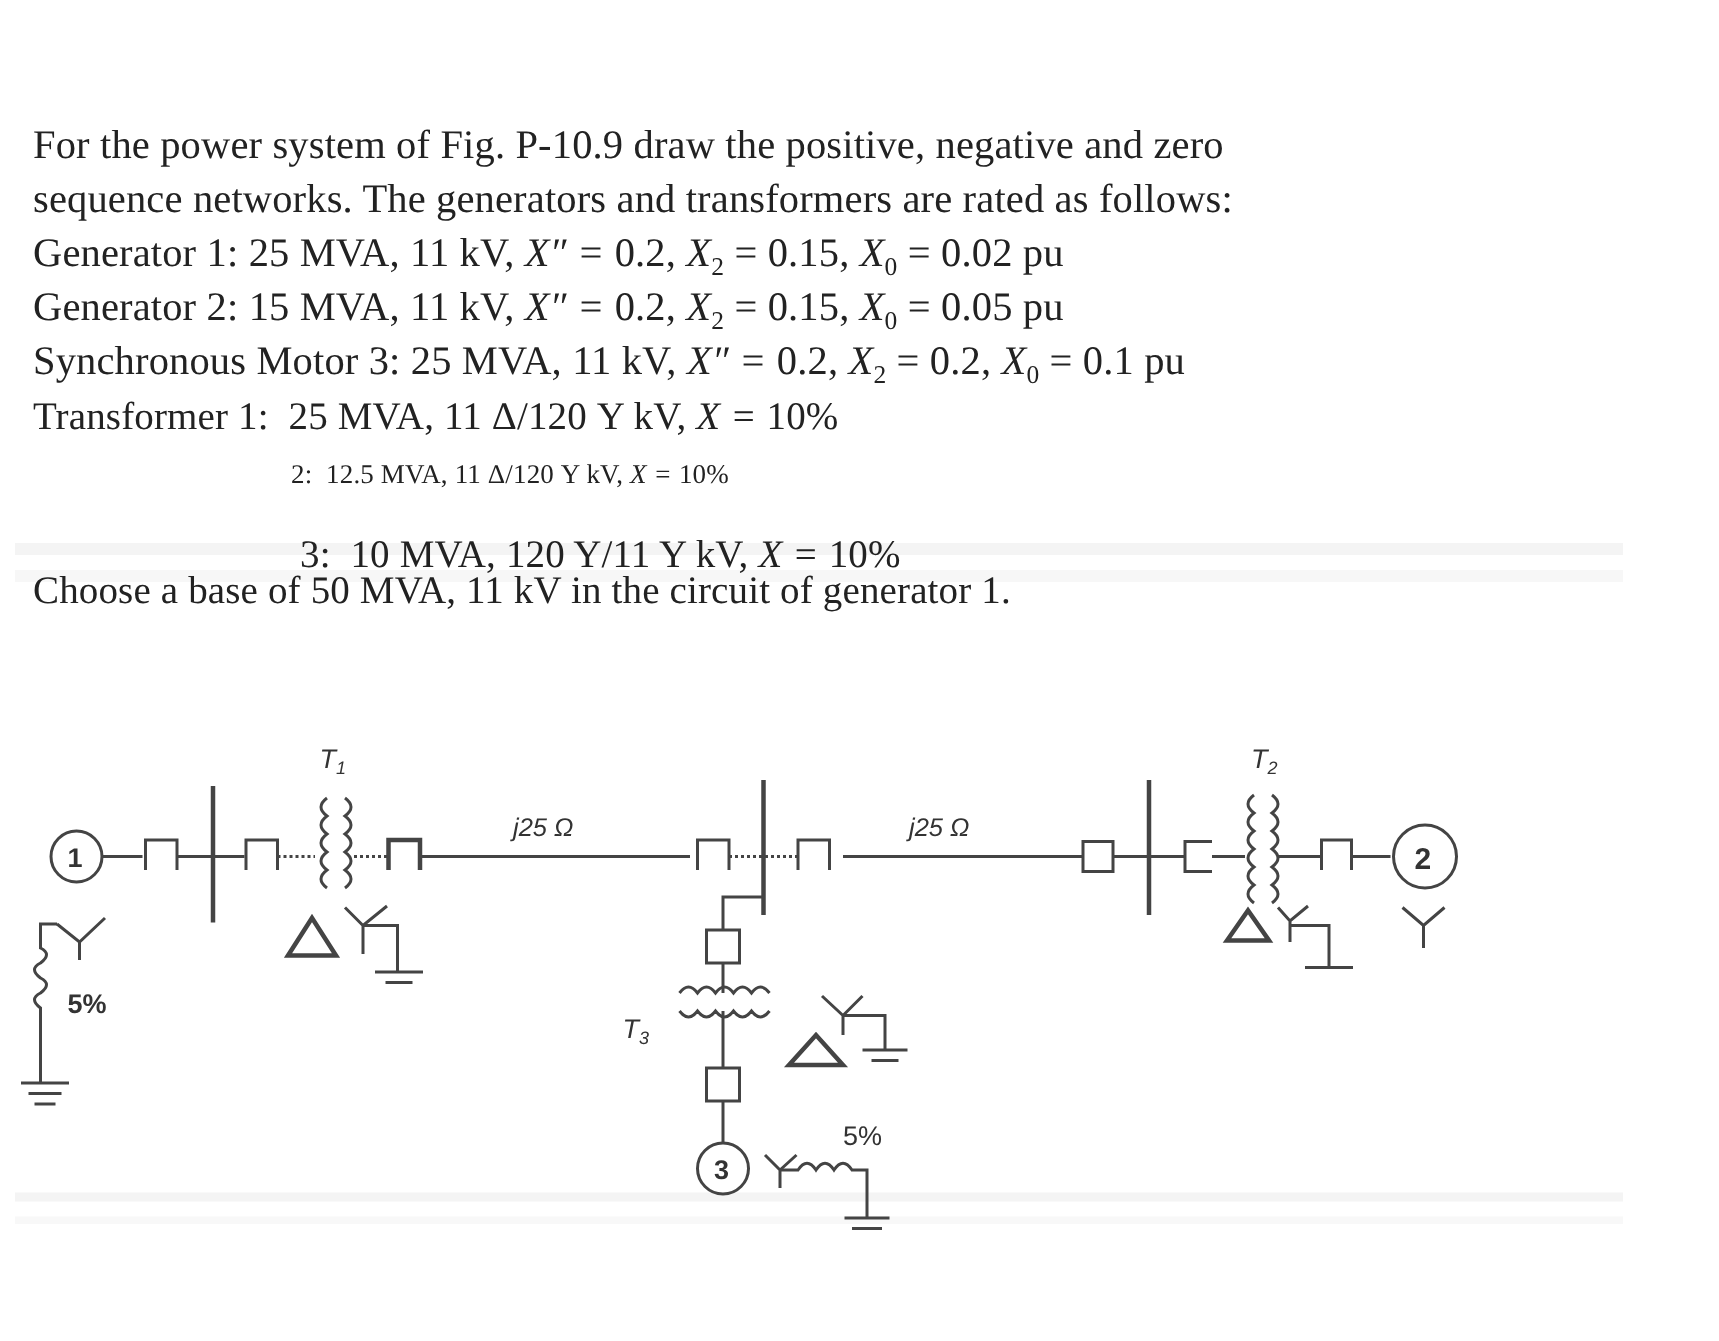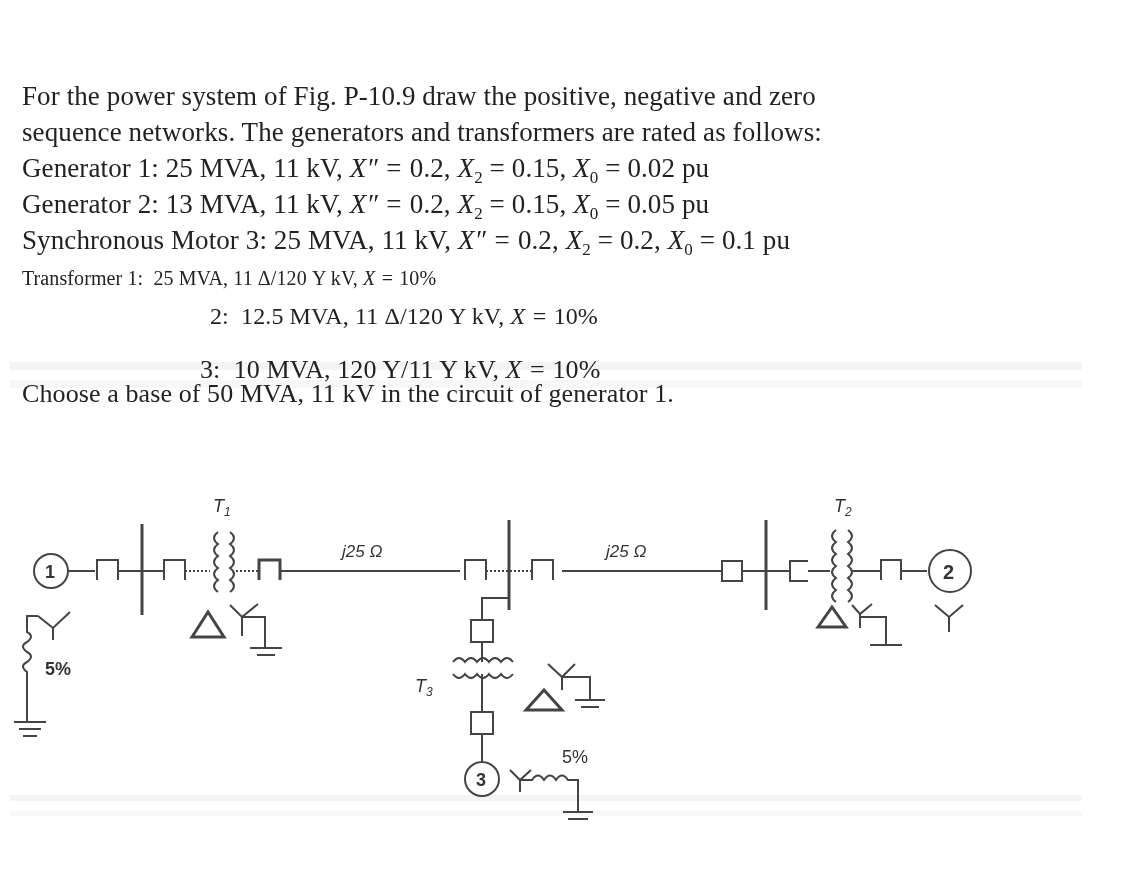--- a/index.html
+++ b/index.html
@@ -31,21 +31,21 @@
     <span>0.2,</span>
     <i>X</i><span class="sub">2</span> =
     <span>0.15,</span>
     <i>X</i><span class="sub">0</span> =
     <span>0.02</span>
     <span>pu</span>
   </div>
 
   <div class="line" style="top:108px;">
     <span>Generator 2:</span>
-    <span>13 MVA, 11 kV,</span>
+    <span>15 MVA, 11 kV,</span>
     <i>X″ =</i>
     <span>0.2,</span>
     <i>X</i><span class="sub">2</span> =
     <span>0.15,</span>
     <i>X</i><span class="sub">0</span> =
     <span>0.05</span>
     <span>pu</span>
   </div>
 
   <div class="line" style="top:144px;">
@@ -53,28 +53,28 @@
     <span>25 MVA, 11 kV,</span>
     <i>X″ =</i>
     <span>0.2,</span>
     <i>X</i><span class="sub">2</span> =
     <span>0.2,</span>
     <i>X</i><span class="sub">0</span> =
     <span>0.1</span>
     <span>pu</span>
   </div>
 
-  <div class="line" style="top:182px;font-size:20px;">
+  <div class="line" style="top:182px;font-size:26px;">
     <span>Transformer 1:</span>&nbsp;
     <span>25 MVA, 11 Δ/120 Y kV,</span>
     <i>X =</i>
     <span>10%</span>
   </div>
 
-  <div class="line" style="top:220px;left:188px;font-size:24px;">
+  <div class="line" style="top:220px;left:172px;font-size:18px;">
     <span>2:</span>&nbsp;
     <span>12.5 MVA, 11 Δ/120 Y kV,</span>
     <i>X =</i>
     <span>10%</span>
   </div>
 
   <div class="line" style="top:258px;left:178px;font-size:26px;margin-top:16px;">
     <span>3:</span>&nbsp;
     <span>10 MVA, 120 Y/11 Y kV,</span>
     <i>X =</i>

